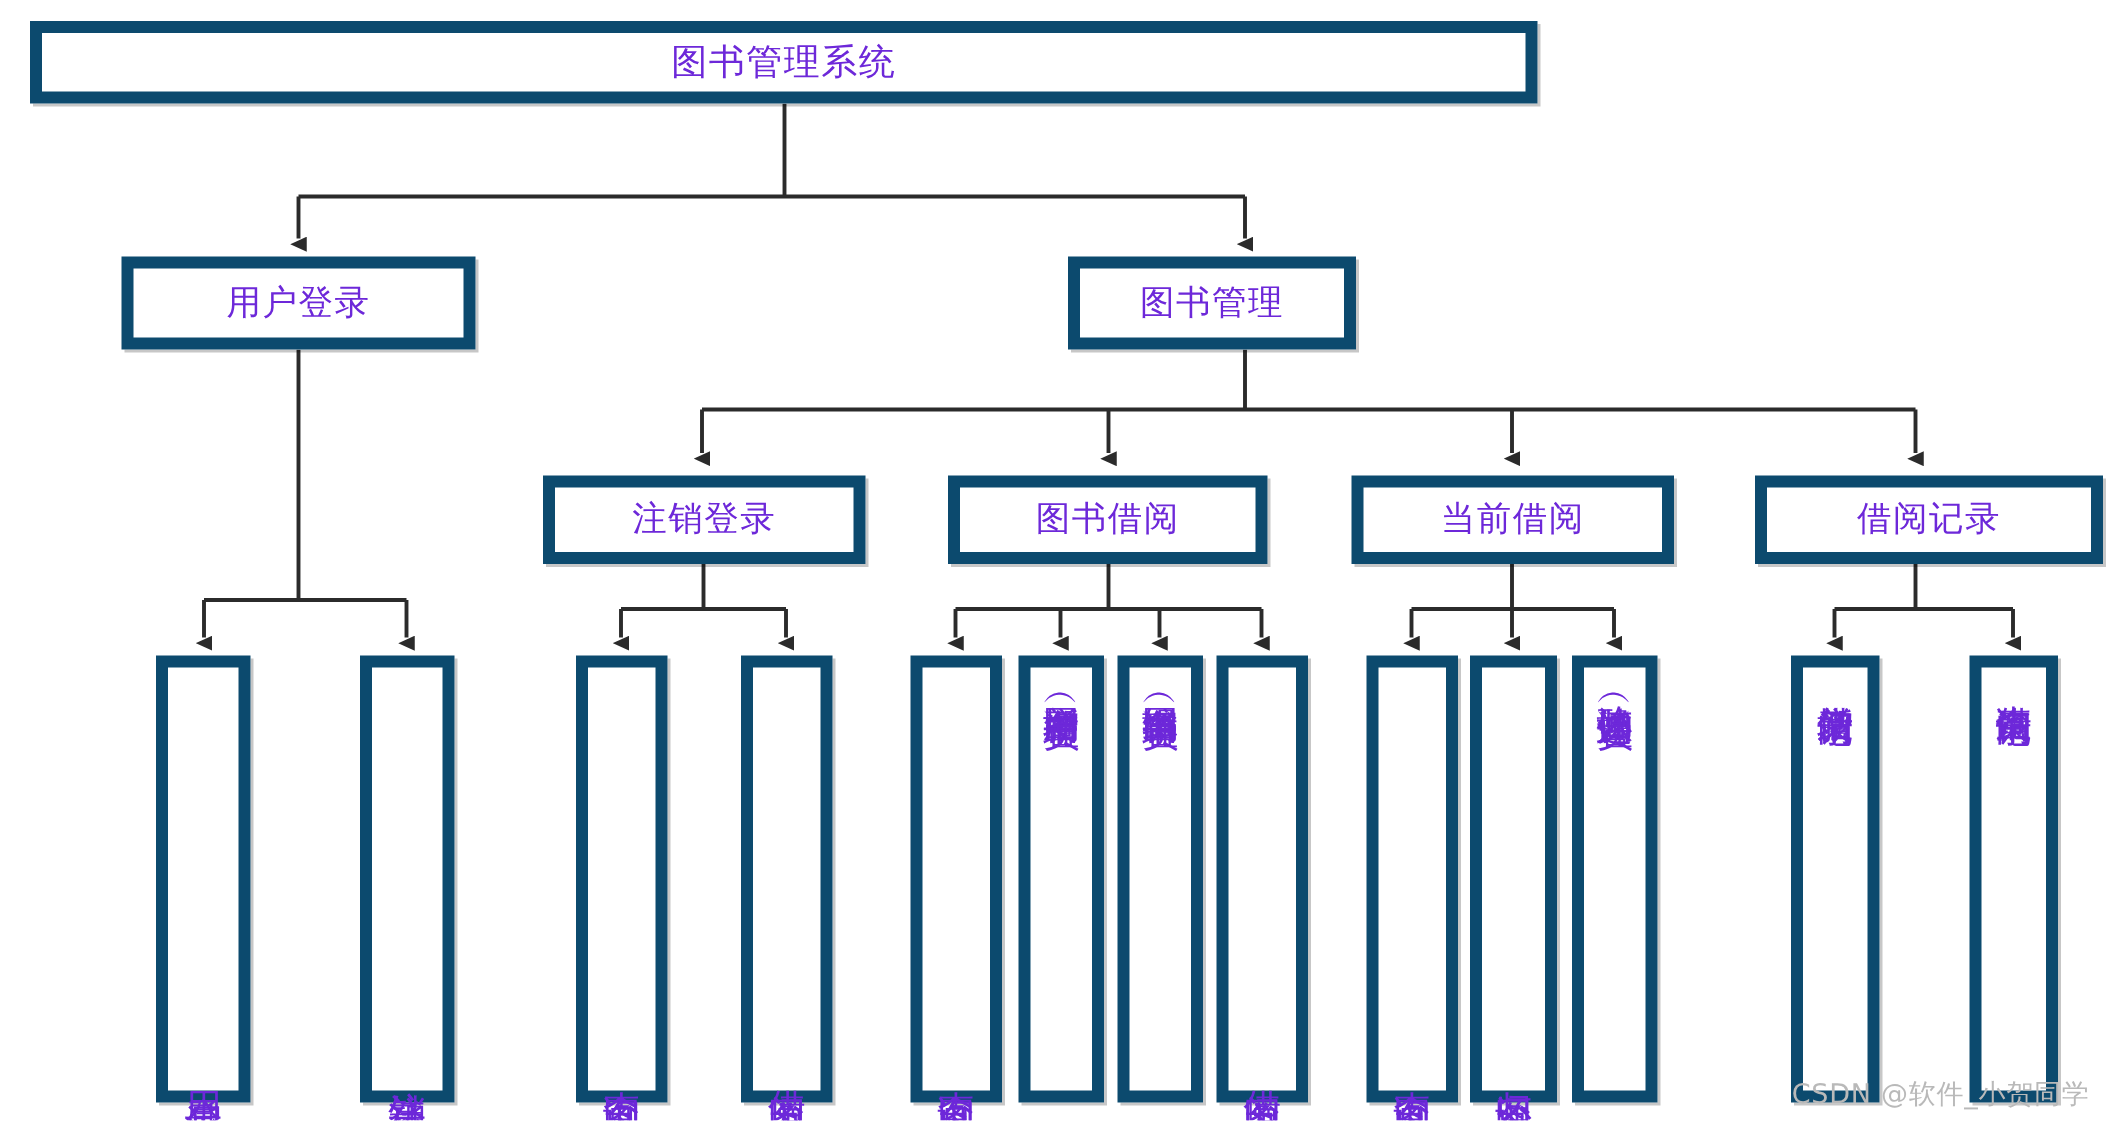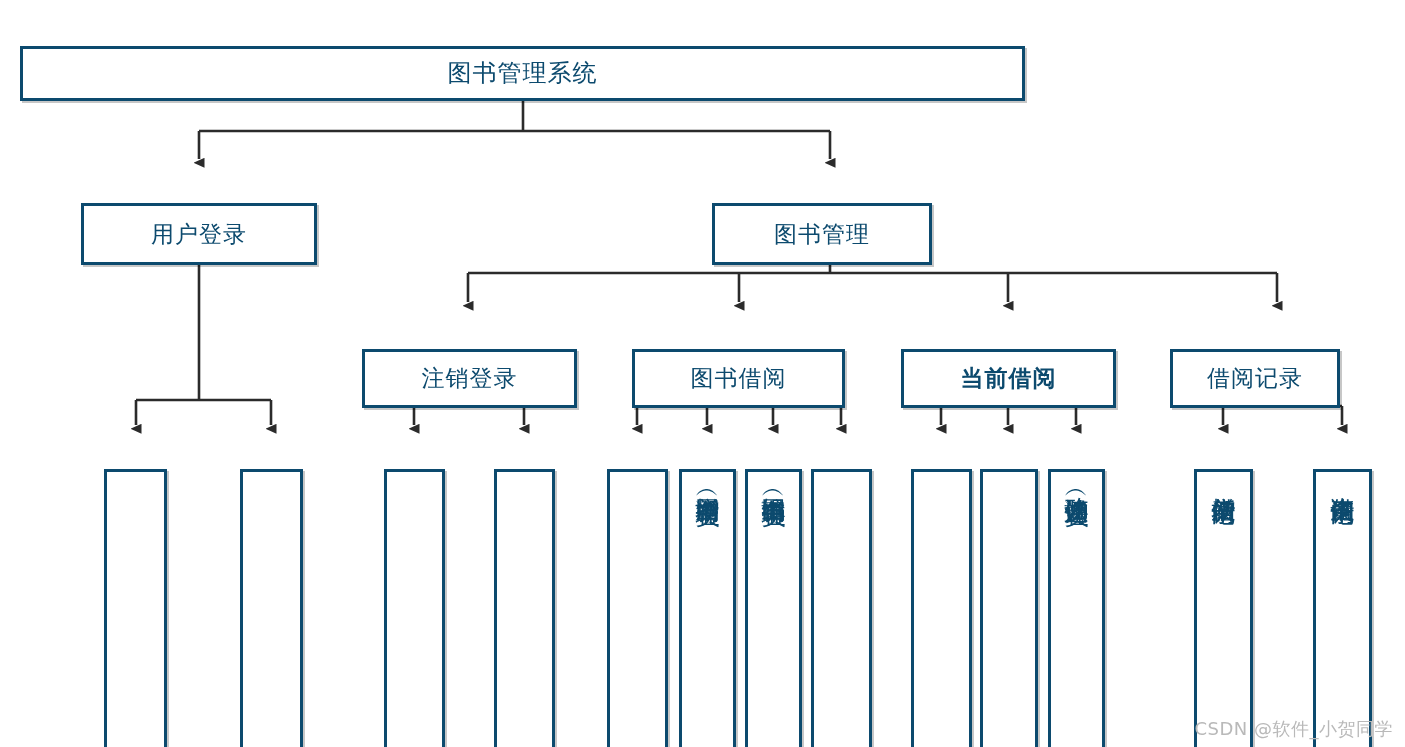--- a/index.html
+++ b/index.html
@@ -22,28 +22,27 @@
     position: absolute;
     left: 0;
     top: 0;
     width: 1405px;
     height: 747px;
     pointer-events: none;
   }
   .node {
     position: absolute;
     box-sizing: border-box;
-    border: 3px solid #0c4a6e;
+    border: 8px solid #0c4a6e;
     background: #ffffff;
     box-shadow: 2px 2px 0 rgba(0,0,0,0.22);
     display: flex;
     align-items: center;
     justify-content: center;
-    color: #0c4a6e;
-    margin-top: 32px;
+    color: #6d28d9;
   }
   .node .label {
     display: block;
     text-align: center;
     line-height: 1.15;
     white-space: nowrap;
   }
   
   .node.horiz .label {
     font-size: 23px;
@@ -141,34 +140,34 @@
     </g>
   </svg>
 
   <div class="node horiz root" style="left:20px; top:14px; width:1005px; height:55px;">
     <span class="label">图书管理系统</span>
   </div>
 
   <div class="node horiz" style="left:81px; top:171px; width:236px; height:62px;">
     <span class="label">用户登录</span>
   </div>
-  <div class="node horiz" style="left:712px; top:171px; width:220px; height:62px;">
+  <div class="node horiz" style="left:712px; top:171px; width:192px; height:62px;">
     <span class="label">图书管理</span>
   </div>
 
   <div class="node horiz" style="left:362px; top:317px; width:215px; height:59px;">
     <span class="label">注销登录</span>
   </div>
   <div class="node horiz" style="left:632px; top:317px; width:213px; height:59px;">
     <span class="label">图书借阅</span>
   </div>
-  <div class="node horiz" style="left:901px; top:317px; width:215px; height:59px;font-weight:bold;">
+  <div class="node horiz" style="left:901px; top:317px; width:215px; height:59px;">
     <span class="label">当前借阅</span>
   </div>
-  <div class="node horiz" style="left:1170px; top:317px; width:170px; height:59px;">
+  <div class="node horiz" style="left:1170px; top:317px; width:232px; height:59px;">
     <span class="label">借阅记录</span>
   </div>
 
   <div class="node vert" style="left:104px; top:437px; width:63px; height:298px;">
     <span class="label">用户登录</span>
   </div>
   <div class="node vert" style="left:240px; top:437px; width:63px; height:298px;">
     <span class="label">注销登录</span>
   </div>
 

